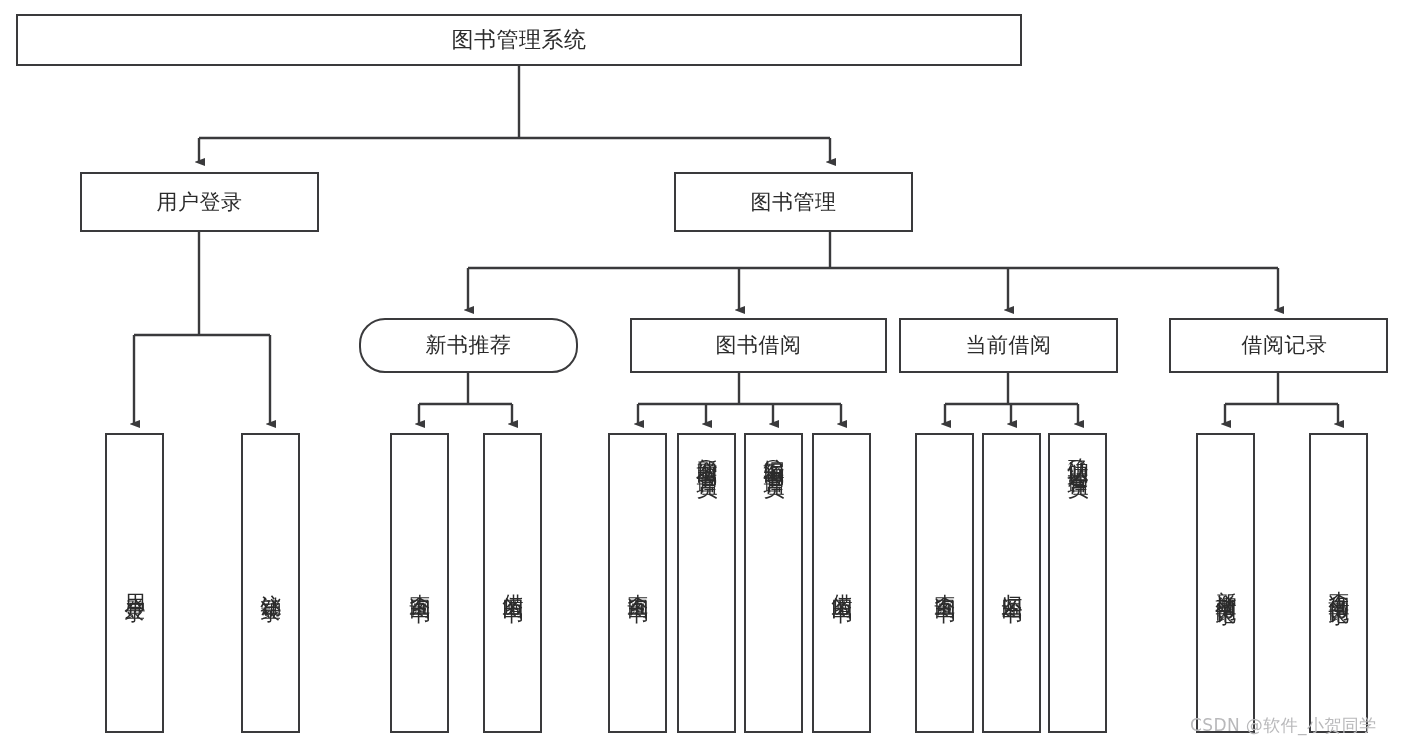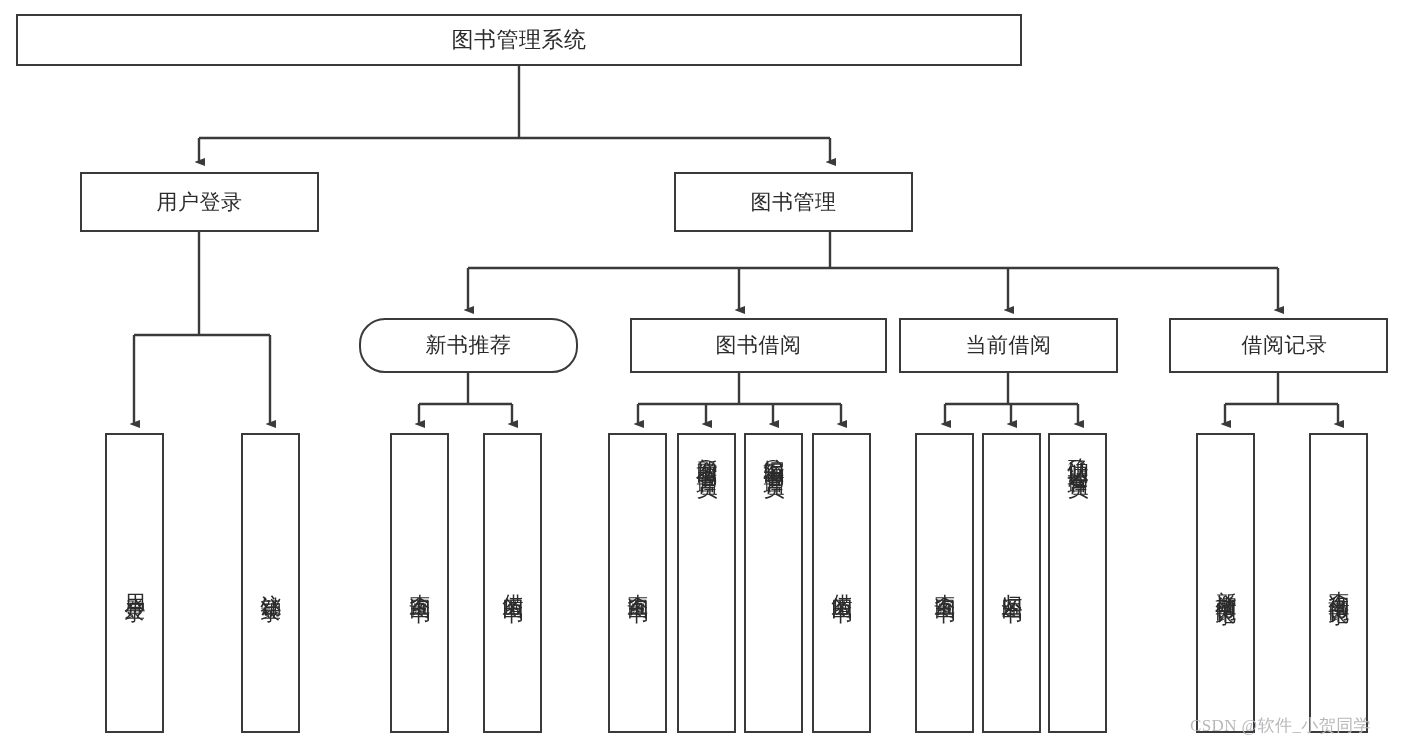--- a/index.html
+++ b/index.html
@@ -72,21 +72,20 @@
   }
   .watermark {
     position: absolute;
     left: 1190px;
     top: 714px;
     font-size: 17px;
     color: #b9b9bb;
     letter-spacing: 0.4px;
     z-index: 3;
     white-space: nowrap;
-    font-family: Liberation Serif, serif;
   }
 </style>
 </head>
 <body>
 
 <div id="diagram-root">
 
   <svg id="connectors" viewBox="0 0 1405 747">
     <defs>
       <marker id="arrowhead" markerWidth="10" markerHeight="10" refX="4" refY="6" orient="auto" markerUnits="userSpaceOnUse">

